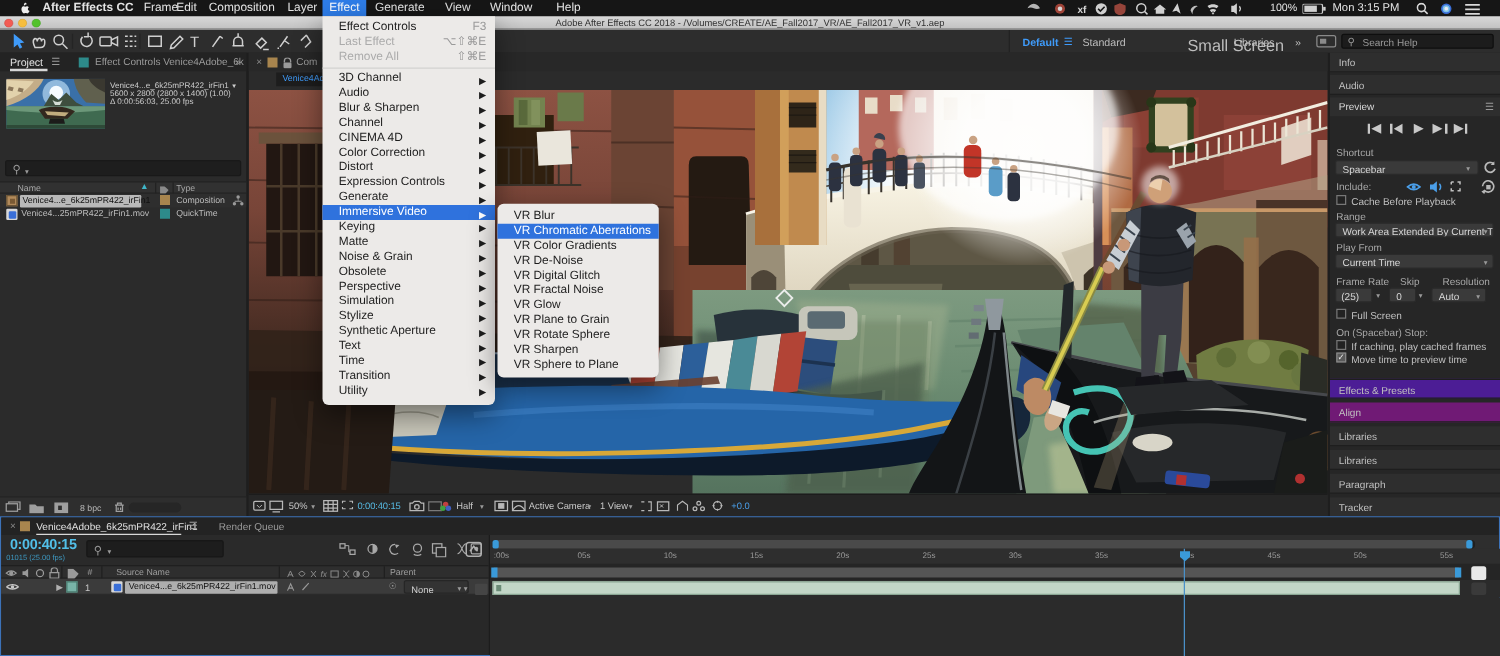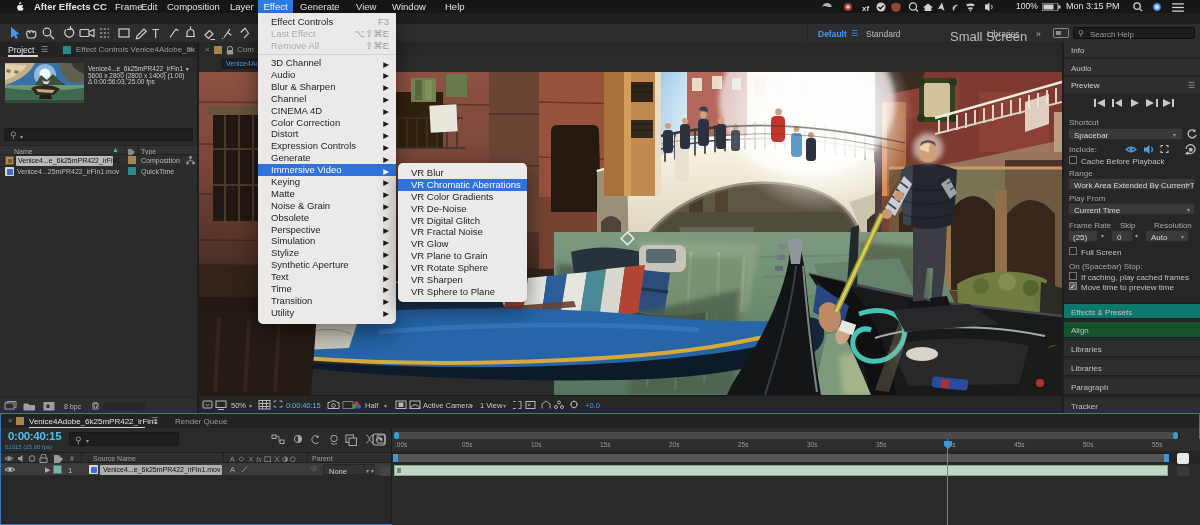--- a/index.html
+++ b/index.html
@@ -98,20 +98,27 @@
       </svg>
     <svg class="abs" style="left:1172px;top:2.5px" width="12" height="9" viewBox="0 0 13 10">
         <g stroke="#d8d8d8" stroke-width="1.4">
           <line x1="0" y1="1" x2="13" y2="1"></line>
           <line x1="0" y1="5" x2="13" y2="5"></line>
           <line x1="0" y1="9" x2="13" y2="9"></line>
         </g>
       </svg>
   </div>
 
+  <div id="titlebar" class="abs">Adobe After Effects CC 2018 - /Volumes/CREATE/AE_Fall2017_VR/AE_Fall2017_VR_v1.aep
+    <svg class="abs" style="left:3px;top:2px" width="32" height="7" viewBox="0 0 32 7">
+      <circle cx="4" cy="3.5" r="3.3" fill="#f25c54" stroke="#d44a42" stroke-width=".5"></circle>
+      <circle cx="15" cy="3.5" r="3.3" fill="#f6be3f" stroke="#d8a52e" stroke-width=".5"></circle>
+      <circle cx="26" cy="3.5" r="3.3" fill="#53c22b" stroke="#43a81e" stroke-width=".5"></circle>
+    </svg>
+  </div>
 
   <div id="toolbar" class="abs">
     <svg class="abs" style="left:0;top:0" width="810" height="18" viewBox="0 0 810 18">
       <rect x="0" y="0" width="810" height="18" fill="#2d2d2d"></rect>
       <path d="M11 3 L11 14 L14 11.5 L15.8 15 L17.8 13.8 L16 10.5 L19.5 10 Z" fill="#3f9bfa"></path>
       <g fill="none" stroke="#cfcfcf" stroke-width="1.2">
         <path d="M28 14c-1.2-2.4-2.4-6 0-7.2 1.2 0 1.8 1.2 1.8 2.4 0-1.8 1.2-3 2.4-2.4 1 .5 1 1.2 1 2.4 0-1.2.8-2.2 1.9-1.7 1.1.5.7 1.7.7 2.9 0 2.4-1.2 3.6-3.6 3.6z"></path>
         <circle cx="47" cy="8" r="3.8"></circle>
           <line x1="50" y1="11" x2="54" y2="15"></line>
         <path d="M66 5.5 a4.5 4.5 0 1 0 4.5 -1.2 M70.5 2 v3.4 h-3.4"></path>
@@ -782,24 +789,24 @@
       <span class="abs" style="left:35px;top:2px;color:#9a9a9a;font-size:6px">▾</span>
     </div>
     <div class="abs" style="left:5px;top:205px;width:8px;height:8px;border:1px solid #777;background:#222"></div>
     <span class="abs" style="left:17px;top:205.5px">Full Screen</span>
     <span class="abs" style="left:5px;top:220px;color:#a8a8a8">On (Spacebar) Stop:</span>
     <div class="abs" style="left:5px;top:230px;width:8px;height:8px;border:1px solid #777;background:#222"></div>
     <span class="abs" style="left:17px;top:230.5px">If caching, play cached frames</span>
     <div class="abs" style="left:5px;top:240px;width:8px;height:8px;border:1px solid #888;background:#5a5a5a;color:#e8e8e8;font-size:7px;line-height:8px;text-align:center">✓</div>
     <span class="abs" style="left:17px;top:240.5px">Move time to preview time</span>
 
-    <div class="abs" style="left:0;top:261px;width:136px;height:16px;background:#0f766e;border-top:1px solid #1e1e1e;border-bottom:1px solid #1e1e1e">
+    <div class="abs" style="left:0;top:261px;width:136px;height:16px;background:#4c1d95;border-top:1px solid #1e1e1e;border-bottom:1px solid #1e1e1e">
       <span class="abs" style="left:7px;top:4px">Effects &amp; Presets</span>
     </div>
-    <div class="abs" style="left:0;top:280px;width:136px;height:16px;background:#14532d;border-bottom:1px solid #1e1e1e">
+    <div class="abs" style="left:0;top:280px;width:136px;height:16px;background:#701a75;border-bottom:1px solid #1e1e1e">
       <span class="abs" style="left:7px;top:4px">Align</span>
     </div>
     <div class="abs" style="left:0;top:299px;width:136px;height:16px;background:#2e2e2e;border-bottom:1px solid #1e1e1e">
       <span class="abs" style="left:7px;top:4px">Libraries</span>
     </div>
     <div class="abs" style="left:0;top:318px;width:136px;height:16px;background:#2e2e2e;border-bottom:1px solid #1e1e1e">
       <span class="abs" style="left:7px;top:4px">Libraries</span>
     </div>
     <div class="abs" style="left:0;top:337px;width:136px;height:16px;background:#2e2e2e;border-bottom:1px solid #1e1e1e">
       <span class="abs" style="left:7px;top:4px">Paragraph</span>

